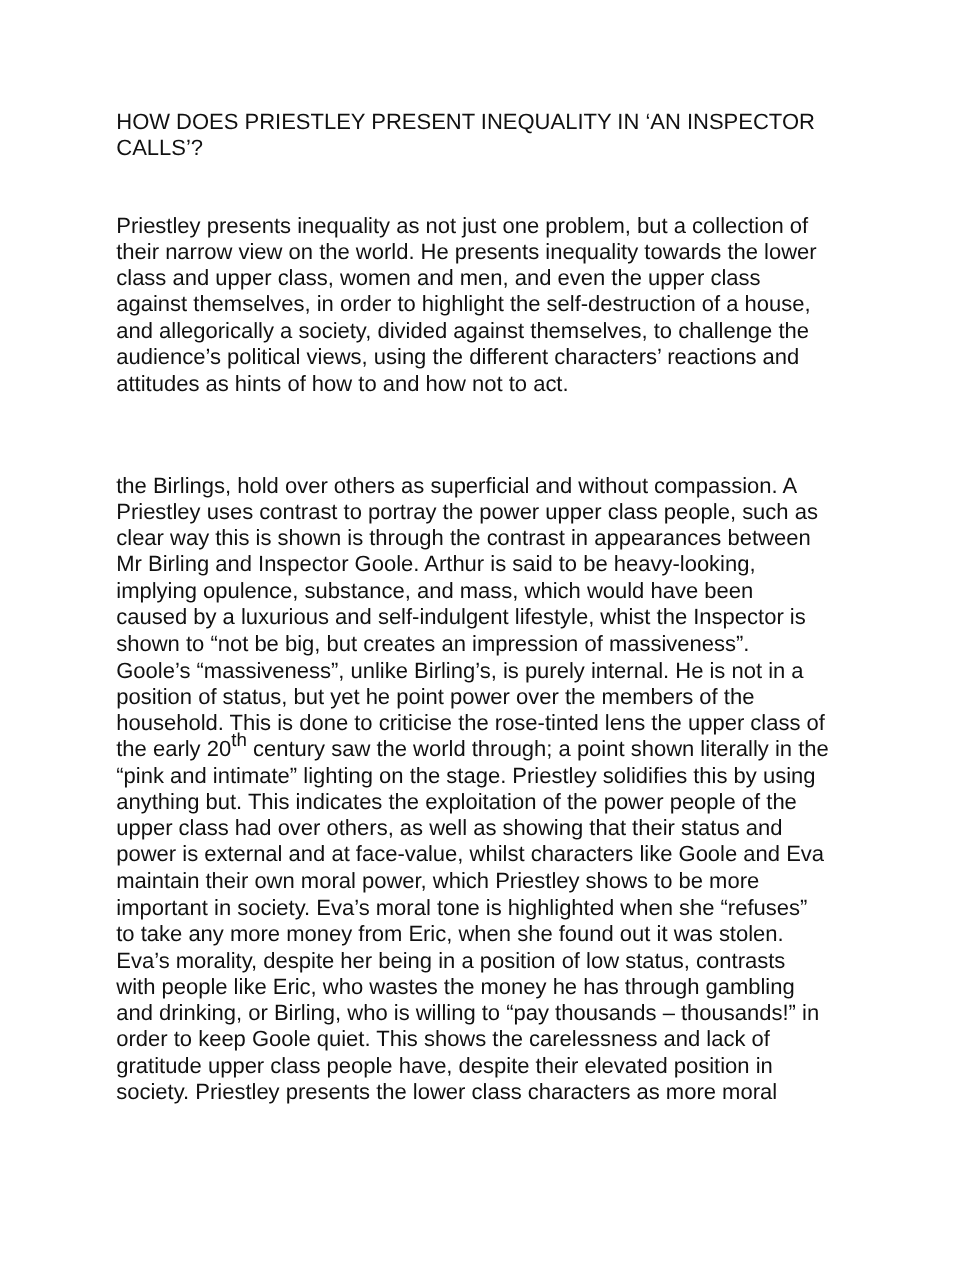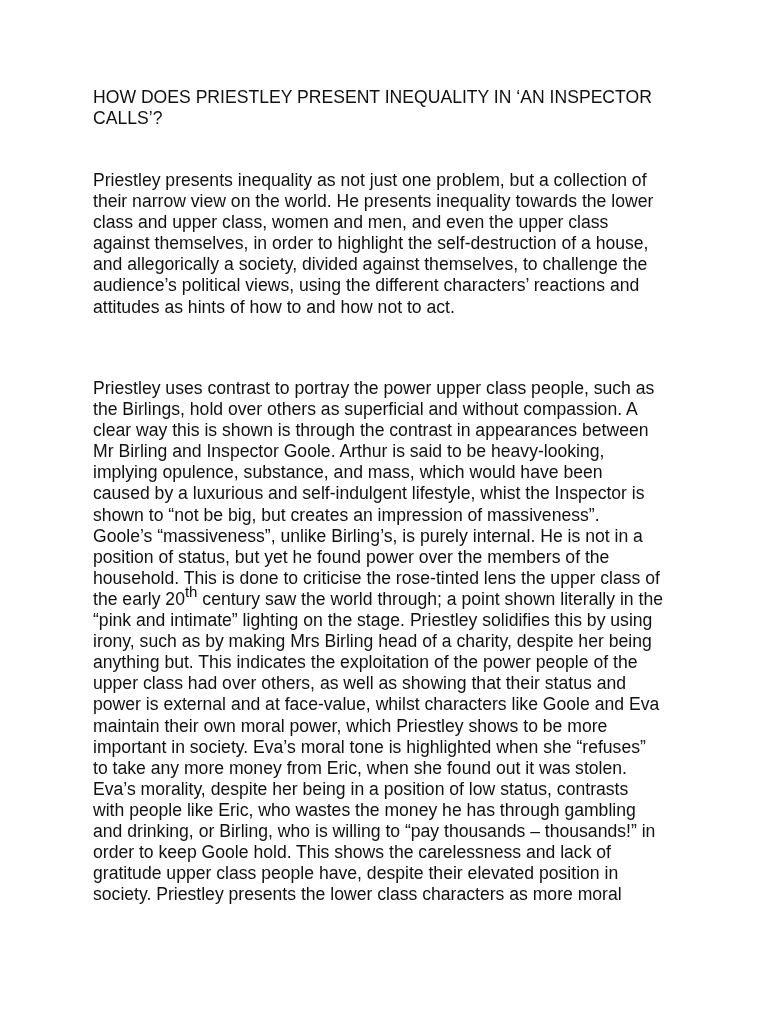--- a/index.html
+++ b/index.html
@@ -61,40 +61,39 @@
     <span class="line">Priestley presents inequality as not just one problem, but a collection of</span>
     <span class="line">their narrow view on the world. He presents inequality towards the lower</span>
     <span class="line">class and upper class, women and men, and even the upper class</span>
     <span class="line">against themselves, in order to highlight the self-destruction of a house,</span>
     <span class="line">and allegorically a society, divided against themselves, to challenge the</span>
     <span class="line">audience’s political views, using the different characters’ reactions and</span>
     <span class="line">attitudes as hints of how to and how not to act.</span>
   </div>
 
   <div class="block para2">
+    <span class="line">the Birlings, hold over others as superficial and without compassion. A</span>
     <span class="line">Priestley uses contrast to portray the power upper class people, such as</span>
-    <span class="line">the Birlings, hold over others as superficial and without compassion. A</span>
     <span class="line">clear way this is shown is through the contrast in appearances between</span>
     <span class="line">Mr Birling and Inspector Goole. Arthur is said to be heavy-looking,</span>
     <span class="line">implying opulence, substance, and mass, which would have been</span>
     <span class="line">caused by a luxurious and self-indulgent lifestyle, whist the Inspector is</span>
     <span class="line">shown to “not be big, but creates an impression of massiveness”.</span>
     <span class="line">Goole’s “massiveness”, unlike Birling’s, is purely internal. He is not in a</span>
-    <span class="line">position of status, but yet he found power over the members of the</span>
+    <span class="line">position of status, but yet he point power over the members of the</span>
     <span class="line">household. This is done to criticise the rose-tinted lens the upper class of</span>
     <span class="line"><span>the early 20</span><sup>th</sup><span> century saw the world through; a point shown literally in the</span></span>
     <span class="line">“pink and intimate” lighting on the stage. Priestley solidifies this by using</span>
-    <span class="line">irony, such as by making Mrs Birling head of a charity, despite her being</span>
     <span class="line">anything but. This indicates the exploitation of the power people of the</span>
     <span class="line">upper class had over others, as well as showing that their status and</span>
     <span class="line">power is external and at face-value, whilst characters like Goole and Eva</span>
     <span class="line">maintain their own moral power, which Priestley shows to be more</span>
     <span class="line">important in society. Eva’s moral tone is highlighted when she “refuses”</span>
     <span class="line">to take any more money from Eric, when she found out it was stolen.</span>
     <span class="line">Eva’s morality, despite her being in a position of low status, contrasts</span>
     <span class="line">with people like Eric, who wastes the money he has through gambling</span>
     <span class="line">and drinking, or Birling, who is willing to “pay thousands – thousands!” in</span>
-    <span class="line">order to keep Goole hold. This shows the carelessness and lack of</span>
+    <span class="line">order to keep Goole quiet. This shows the carelessness and lack of</span>
     <span class="line">gratitude upper class people have, despite their elevated position in</span>
     <span class="line">society. Priestley presents the lower class characters as more moral</span>
   </div>
 
 </div>
 
 </body></html>

